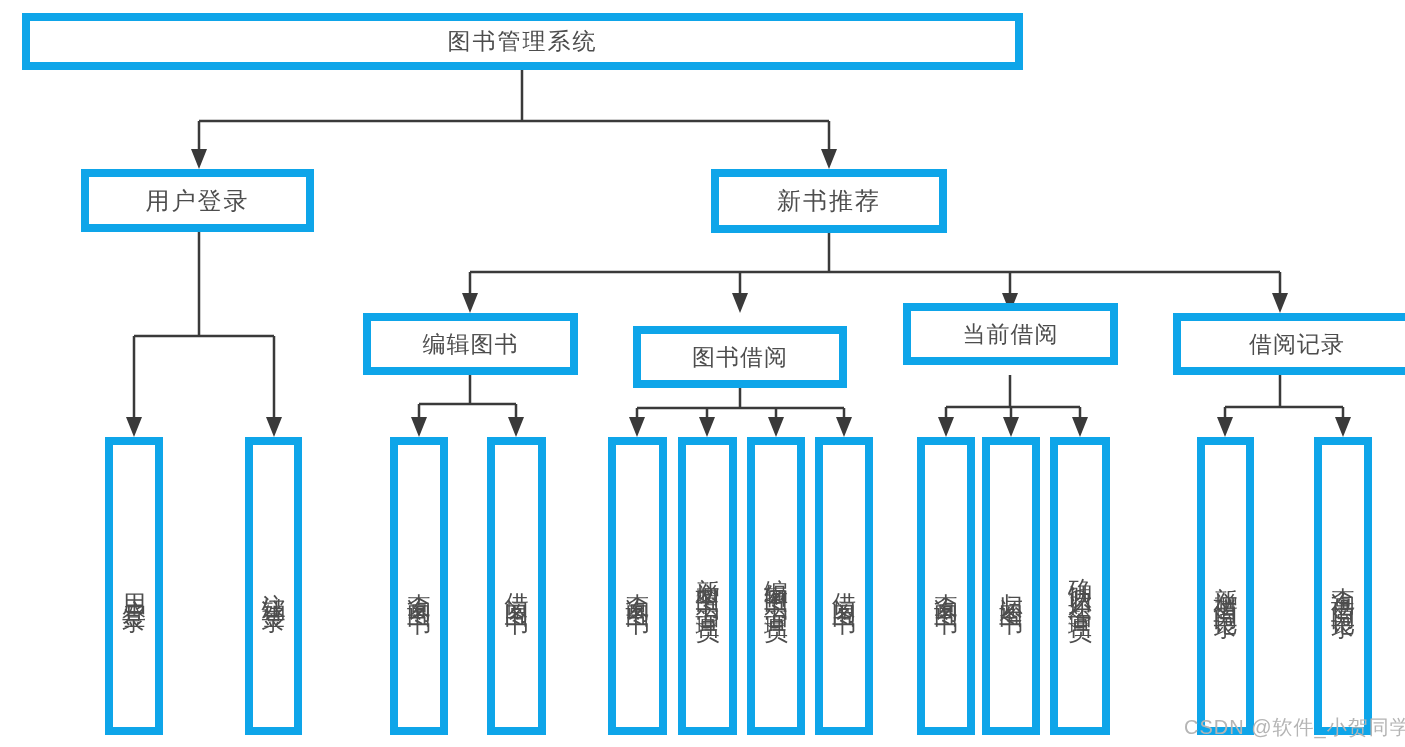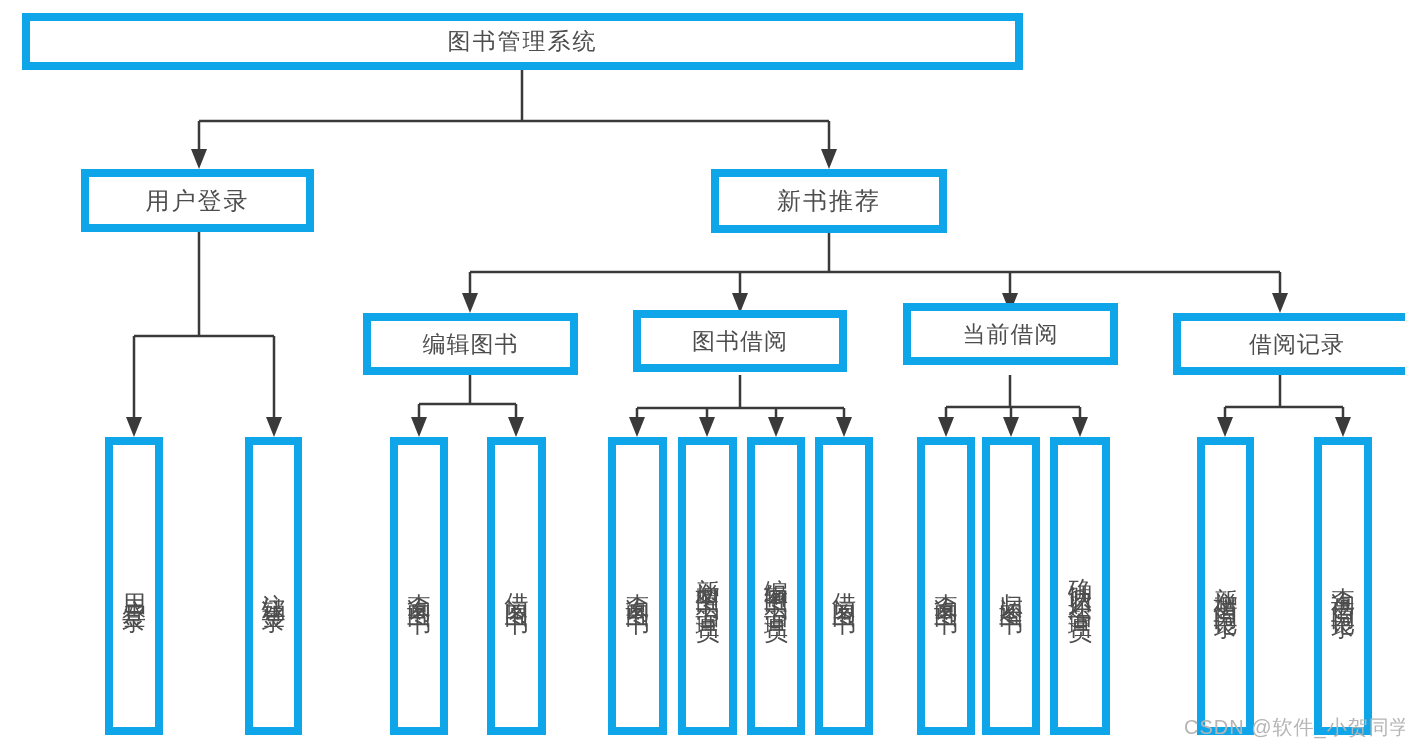--- a/index.html
+++ b/index.html
@@ -111,21 +111,21 @@
       M1217 417 H1233 L1225 437 Z
       M1335 417 H1351 L1343 437 Z"></path>
   </svg>
 
   <div class="node root" style="left:22px; top:13px; width:1001px; height:57px;">图书管理系统</div>
 
   <div class="node h2" style="left:81px; top:169px; width:233px; height:63px;">用户登录</div>
   <div class="node h2" style="left:711px; top:169px; width:236px; height:64px;">新书推荐</div>
 
   <div class="node h3" style="left:363px; top:313px; width:215px; height:62px;">编辑图书</div>
-  <div class="node h3" style="left:633px; top:310px; width:214px; height:62px;">图书借阅</div>
+  <div class="node h3" style="left:633px; top:326px; width:214px; height:62px;">图书借阅</div>
   <div class="node h3" style="left:903px; top:303px; width:215px; height:62px;">当前借阅</div>
   <div class="node h3" style="left:1173px; top:313px; width:248px; height:62px;">借阅记录</div>
 
   <div class="node leaf" style="left:105px; top:437px; width:58px; height:298px;">
     <span class="vtext">用户登录</span>
   </div>
   <div class="node leaf" style="left:245px; top:437px; width:57px; height:298px;">
     <span class="vtext">注销登录</span>
   </div>
 

